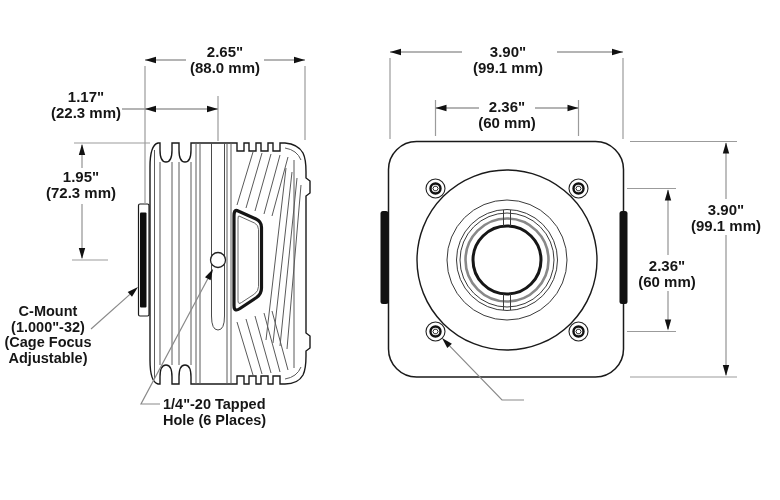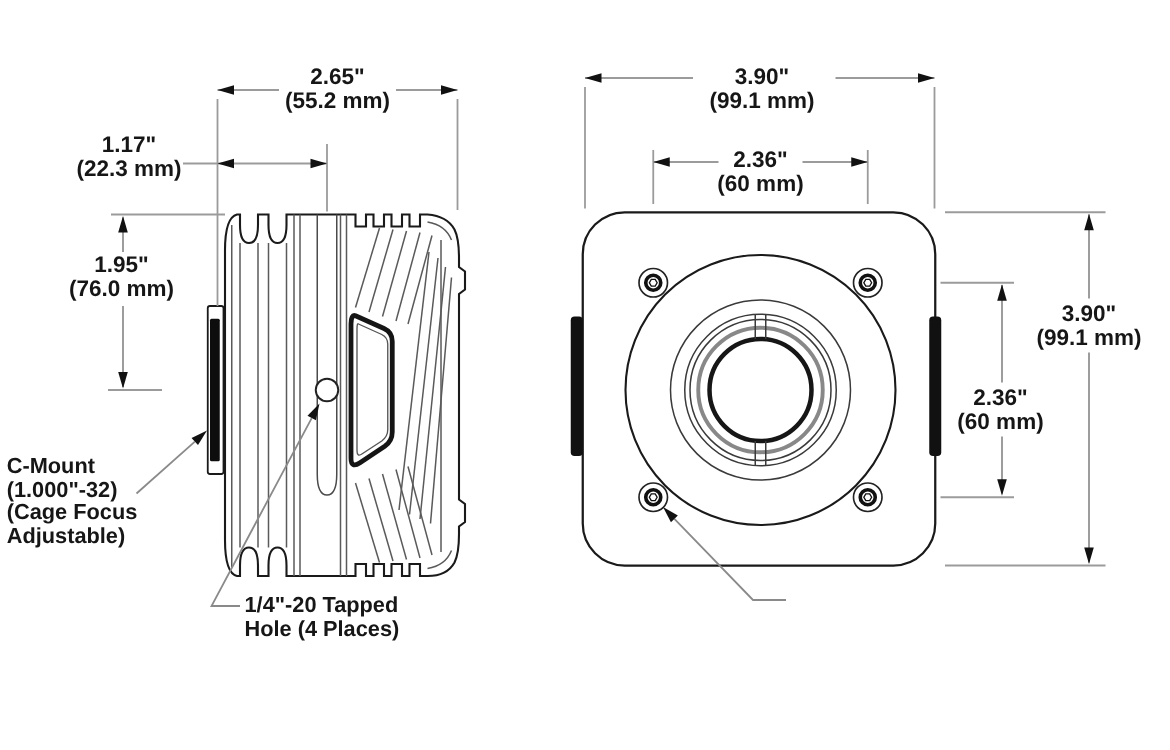--- a/index.html
+++ b/index.html
@@ -2,21 +2,21 @@
 <html><head>
 <meta charset="utf-8">
 <style>
   html,body{margin:0;padding:0;background:#fff;}
   .canvas{position:relative;width:780px;height:500px;background:#fff;overflow:hidden;
           font-family:"Liberation Sans","DejaVu Sans",sans-serif;}
   .art{position:absolute;left:0;top:0;}
   .dim,.note{position:absolute;color:#161616;font-weight:bold;white-space:nowrap;}
   .dim{font-size:15px;line-height:16px;text-align:center;transform:translateX(-50%);}
   .note{font-size:14.5px;line-height:15.5px;}
-  .note.center{transform:translateX(-50%);}
+  .note.center{text-align:center;transform:translateX(-50%);}
 </style>
 </head>
 <body>
 
 <div class="canvas">
 
 <svg class="art" width="780" height="500" viewBox="0 0 780 500">
 
   <g>
 
@@ -182,43 +182,43 @@
   </g>
   <g fill="#111111">
     <polygon points="138,287 132,296.7 127.7,292"></polygon>
     <polygon points="213,269 210.6,280.2 205,277.2"></polygon>
     <polygon points="442,338 447.3,348.1 451.9,343.7"></polygon>
   </g>
 </svg>
 
   <div class="dim" style="left:225px;top:44px;">
     <div>2.65"</div>
-    <div>(55.2 mm)</div>
+    <div>(88.0 mm)</div>
   </div>
 
   <div class="dim" style="left:86px;top:89px;">
     <div>1.17"</div>
     <div>(22.3 mm)</div>
   </div>
 
   <div class="dim" style="left:81px;top:169px;">
     <div>1.95"</div>
-    <div>(76.0 mm)</div>
+    <div>(72.3 mm)</div>
   </div>
 
   <div class="note center" style="left:48px;top:304px;">
     <div>C-Mount</div>
     <div>(1.000"-32)</div>
     <div>(Cage Focus</div>
     <div>Adjustable)</div>
   </div>
 
   <div class="note" style="left:163px;top:397px;">
     <div>1/4"-20 Tapped</div>
-    <div>Hole (4 Places)</div>
+    <div>Hole (6 Places)</div>
   </div>
 
   <div class="dim" style="left:508px;top:44px;">
     <div>3.90"</div>
     <div>(99.1 mm)</div>
   </div>
 
   <div class="dim" style="left:507px;top:99px;">
     <div>2.36"</div>
     <div>(60 mm)</div>

